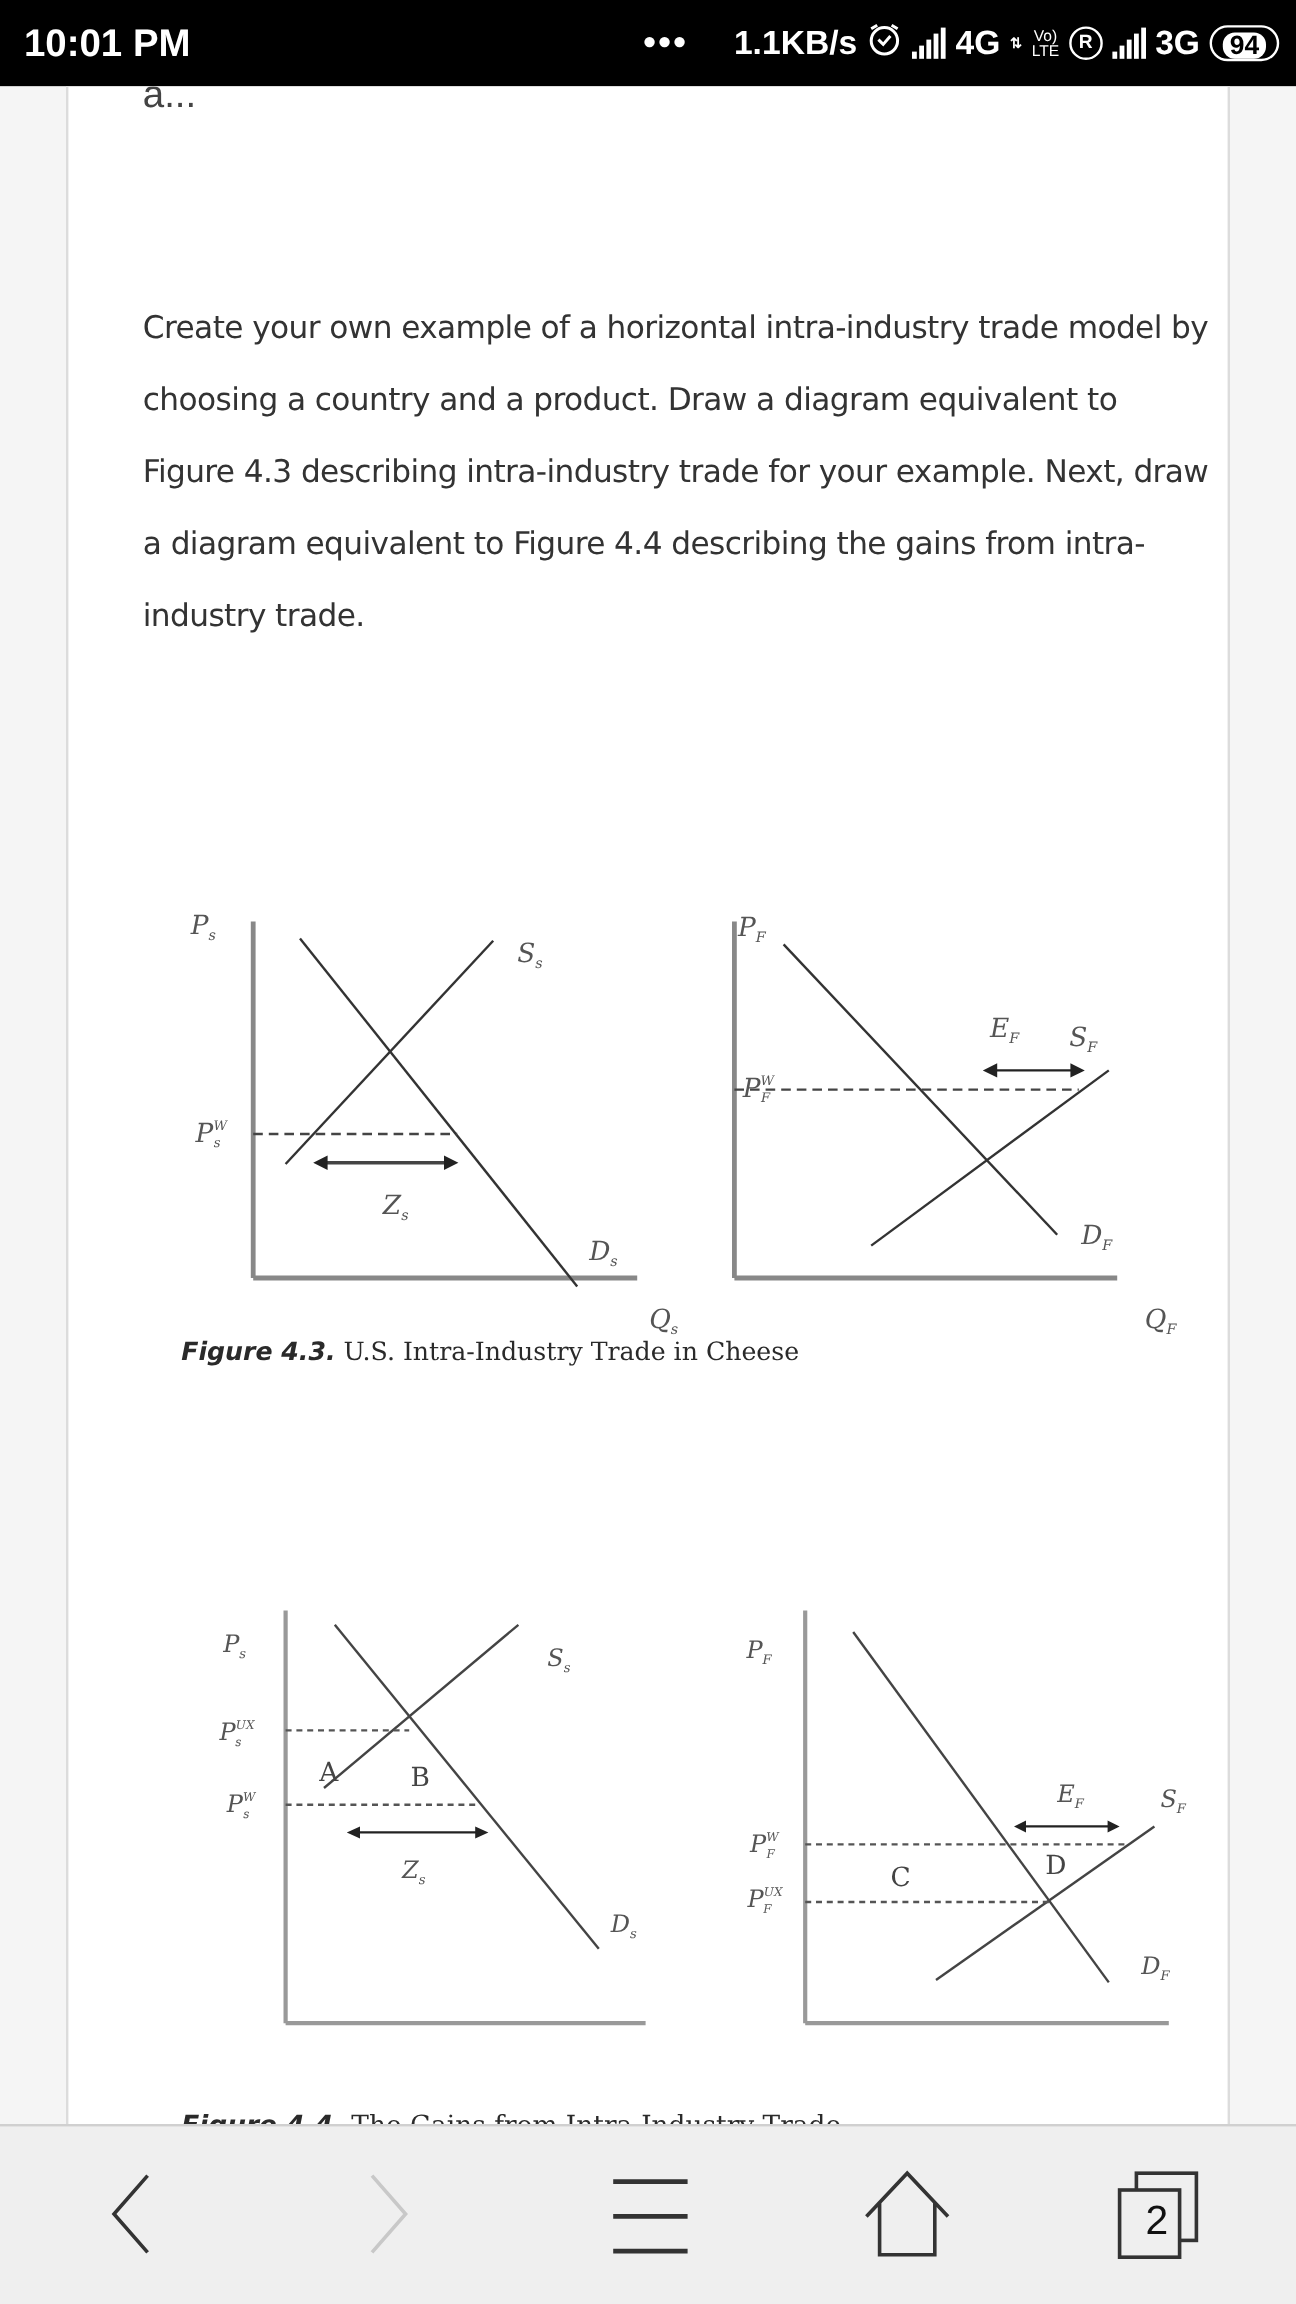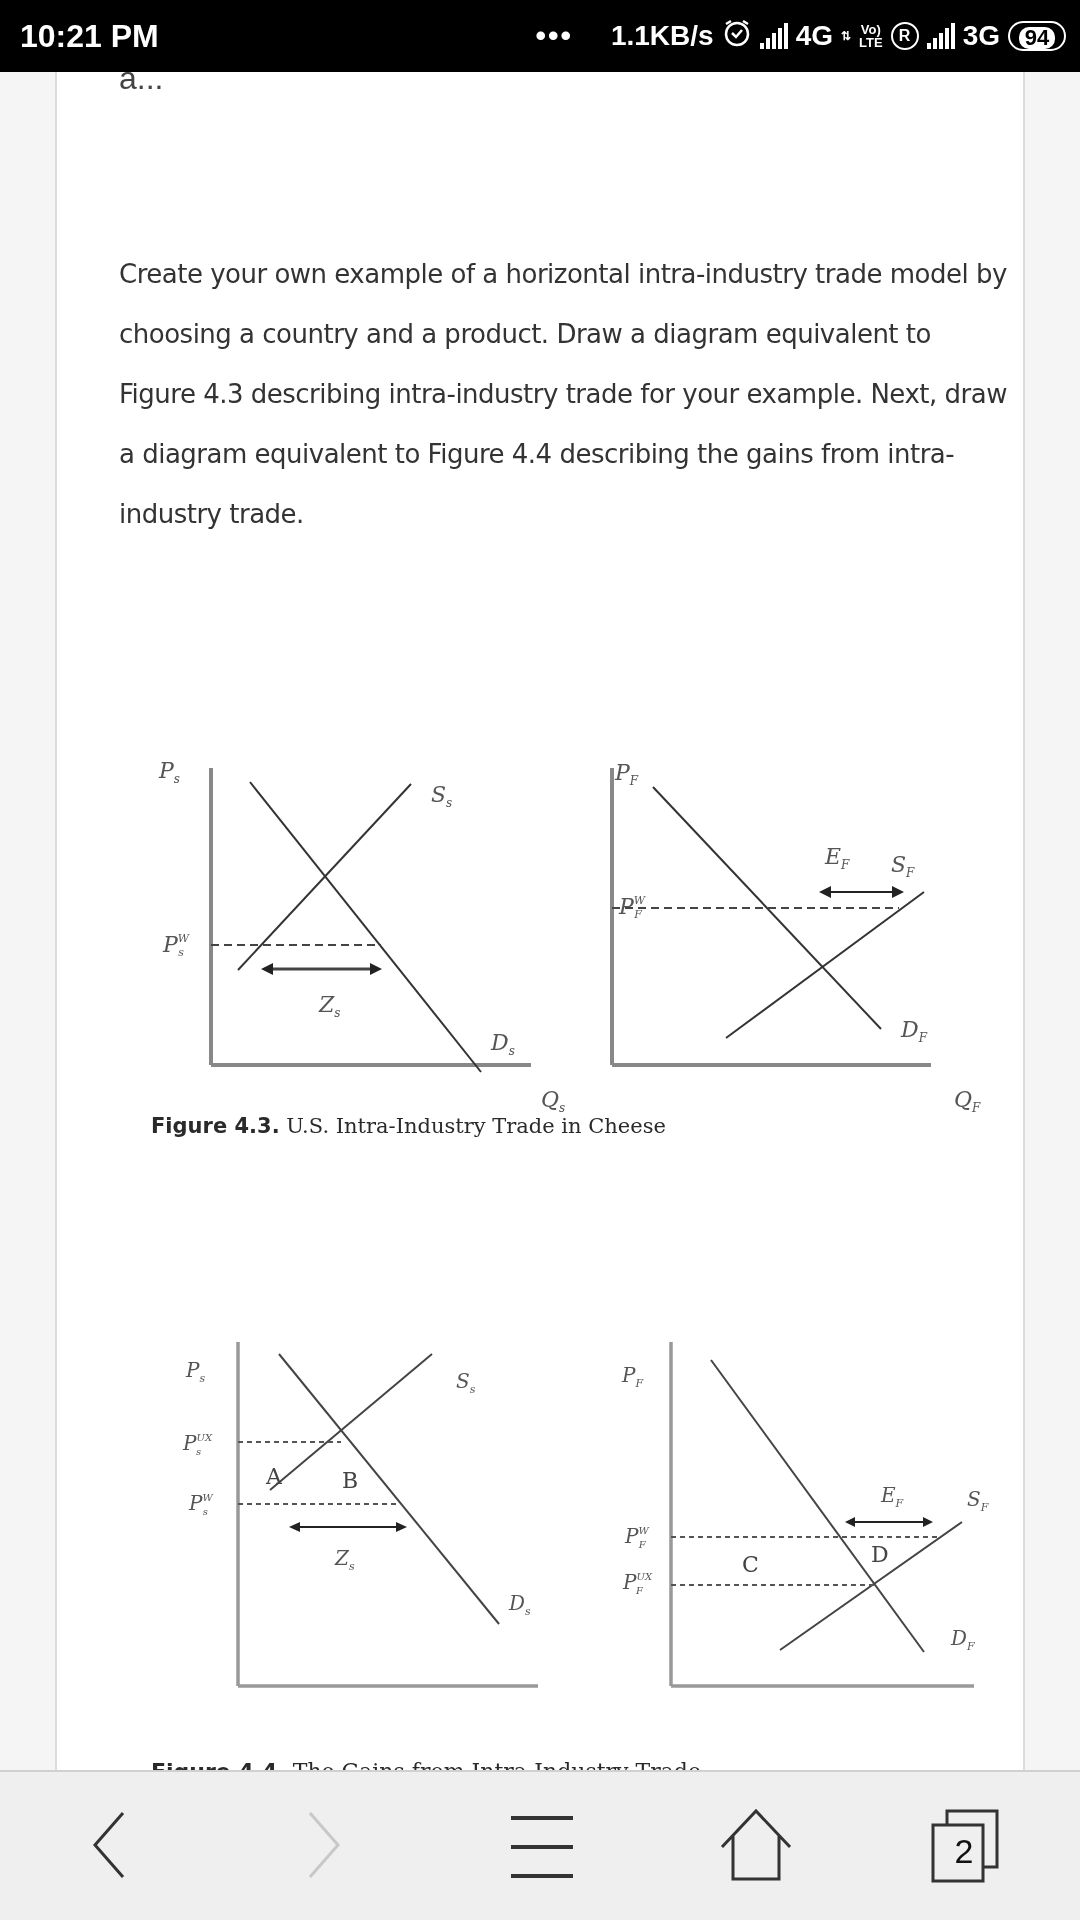--- a/index.html
+++ b/index.html
@@ -10,55 +10,55 @@
   .status-bar { position: absolute; left: 0; top: 0; width: 1080px; height: 72px; background: #000; color: #fff;
     font-family: "Liberation Sans", sans-serif; }
   .status-time { position: absolute; left: 20px; top: 18px; font-size: 32px; font-weight: bold; letter-spacing: 0; }
   .status-right { position: absolute; right: 14px; top: 16px; height: 40px; display: flex; align-items: center; gap: 8px;
     font-size: 28px; font-weight: bold; }
   .dots { font-size: 30px; letter-spacing: 2px; margin-right: 30px; }
   .sig { display: inline-flex; align-items: flex-end; gap: 2px; height: 26px; }
   .sig i { display: block; width: 4px; background: #fff; }
   .badge-circle { width: 28px; height: 28px; border: 2.5px solid #fff; border-radius: 50%; font-size: 16px; display: flex;
     align-items: center; justify-content: center; font-weight: bold; }
-  .volte { font-size: 13px; line-height: 13px; text-align: center; font-weight: bold; }
+  .volte { font-size: 13px; line-height: 13px; text-align: center; font-weight: normal; }
   .battery { height: 30px; min-width: 58px; border: 2.5px solid #fff; border-radius: 15px; display: flex; align-items: flex-end;
     justify-content: center; padding: 0 6px; position: relative; }
   .battery span { background: #fff; color: #000; border-radius: 10px; padding: 0 6px; font-size: 22px; line-height: 22px; }
 
   
   .page { position: absolute; left: 0; top: 72px; width: 1080px; height: 1698px; background: #f5f5f5; overflow: hidden; }
   .card { position: absolute; left: 55px; top: 0; width: 970px; height: 1698px; background: #fff;
     border-left: 2px solid #dcdcdc; border-right: 2px solid #dcdcdc; }
   .truncated { position: absolute; left: 62px; top: -12px; font-size: 32px; color: #444; font-family: "Liberation Sans", sans-serif; }
   .desc-title { position: absolute; left: 62px; top: 106px; font-size: 38px; color: #3a3a3a; font-family: "DejaVu Sans", sans-serif; }
   .desc-body { position: absolute; left: 62px; top: 172px; width: 890px; font-size: 26px; line-height: 60px; color: #333;
     font-family: "DejaVu Sans", sans-serif; letter-spacing: -0.5px; }
 
   .figure { position: absolute; left: 62px; width: 890px; }
   .fig1 { top: 600px; height: 440px; }
   .fig2 { top: 1160px; height: 470px; }
   .figure svg { position: absolute; left: 0; top: 0; }
   .caption { position: absolute; font-family: "DejaVu Serif", serif; font-size: 21px; color: #2a2a2a; white-space: nowrap; }
-  .caption b { font-family: "DejaVu Sans", sans-serif; font-weight: bold; }
+  .caption b { font-family: "DejaVu Sans", sans-serif; font-weight: bold; font-style: italic; }
   .lbl { font-family: "DejaVu Serif", serif; font-style: italic; fill: #555; }
   .rlbl { font-family: "DejaVu Serif", serif; fill: #444; }
 
   
   .bottom-nav { position: absolute; left: 0; top: 1770px; width: 1080px; height: 150px; background: #efefef;
     border-top: 2px solid #d0d0d0; }
   .nav-btn { position: absolute; top: 30px; width: 100px; height: 90px; display: flex; align-items: center; justify-content: center; }
   .tab-count { position: absolute; left: 942px; top: 60px; width: 44px; font-size: 34px; color: #111; text-align: center;
     font-family: "Liberation Sans", sans-serif; }
 </style>
 </head>
 <body>
 
 <div class="status-bar">
-  <div class="status-time">10:21 PM</div>
+  <div class="status-time">10:01 PM</div>
   <div class="status-right">
     <span class="dots">•••</span>
     <span>1.1KB/s</span>
     <span>
       <svg width="30" height="30" viewBox="0 0 30 30">
           <circle cx="15" cy="16" r="11" fill="none" stroke="#fff" stroke-width="2.5"></circle>
           <path d="M10 15 l4 4 l6 -7" fill="none" stroke="#fff" stroke-width="2.5"></path>
           <path d="M4 6 l5 -3 M26 6 l-5 -3" stroke="#fff" stroke-width="2.5"></path>
         </svg>
     </span>

